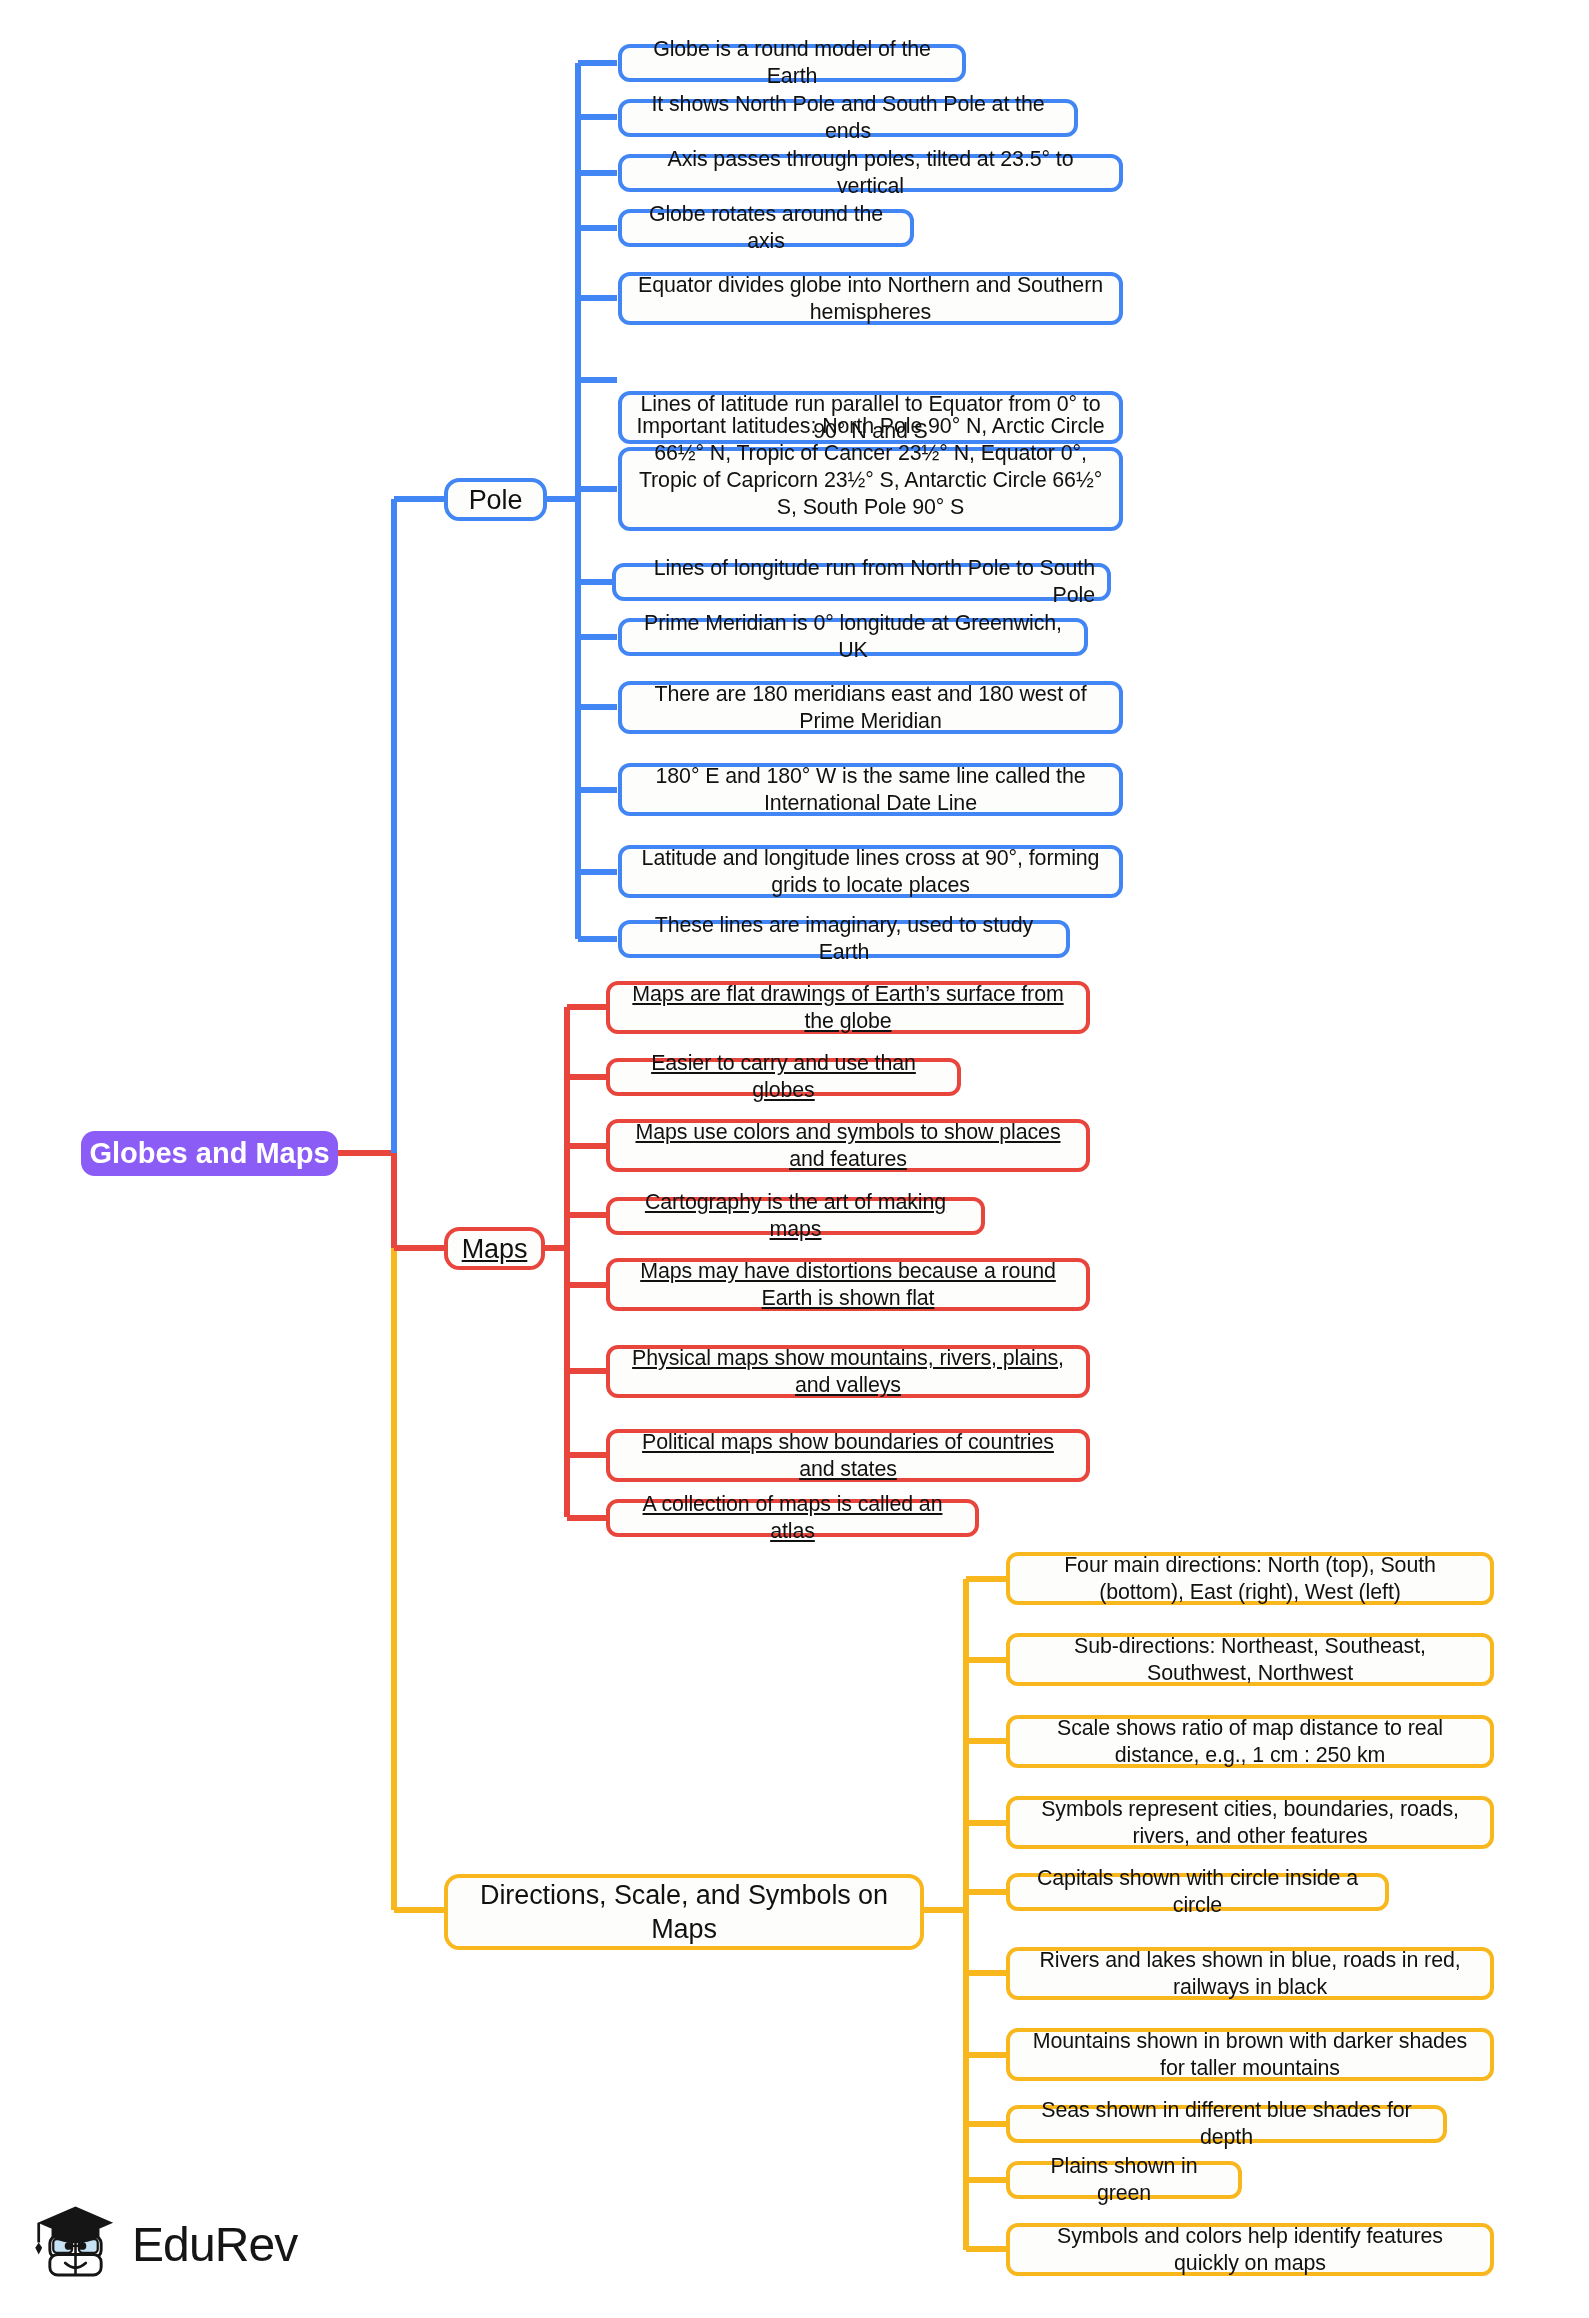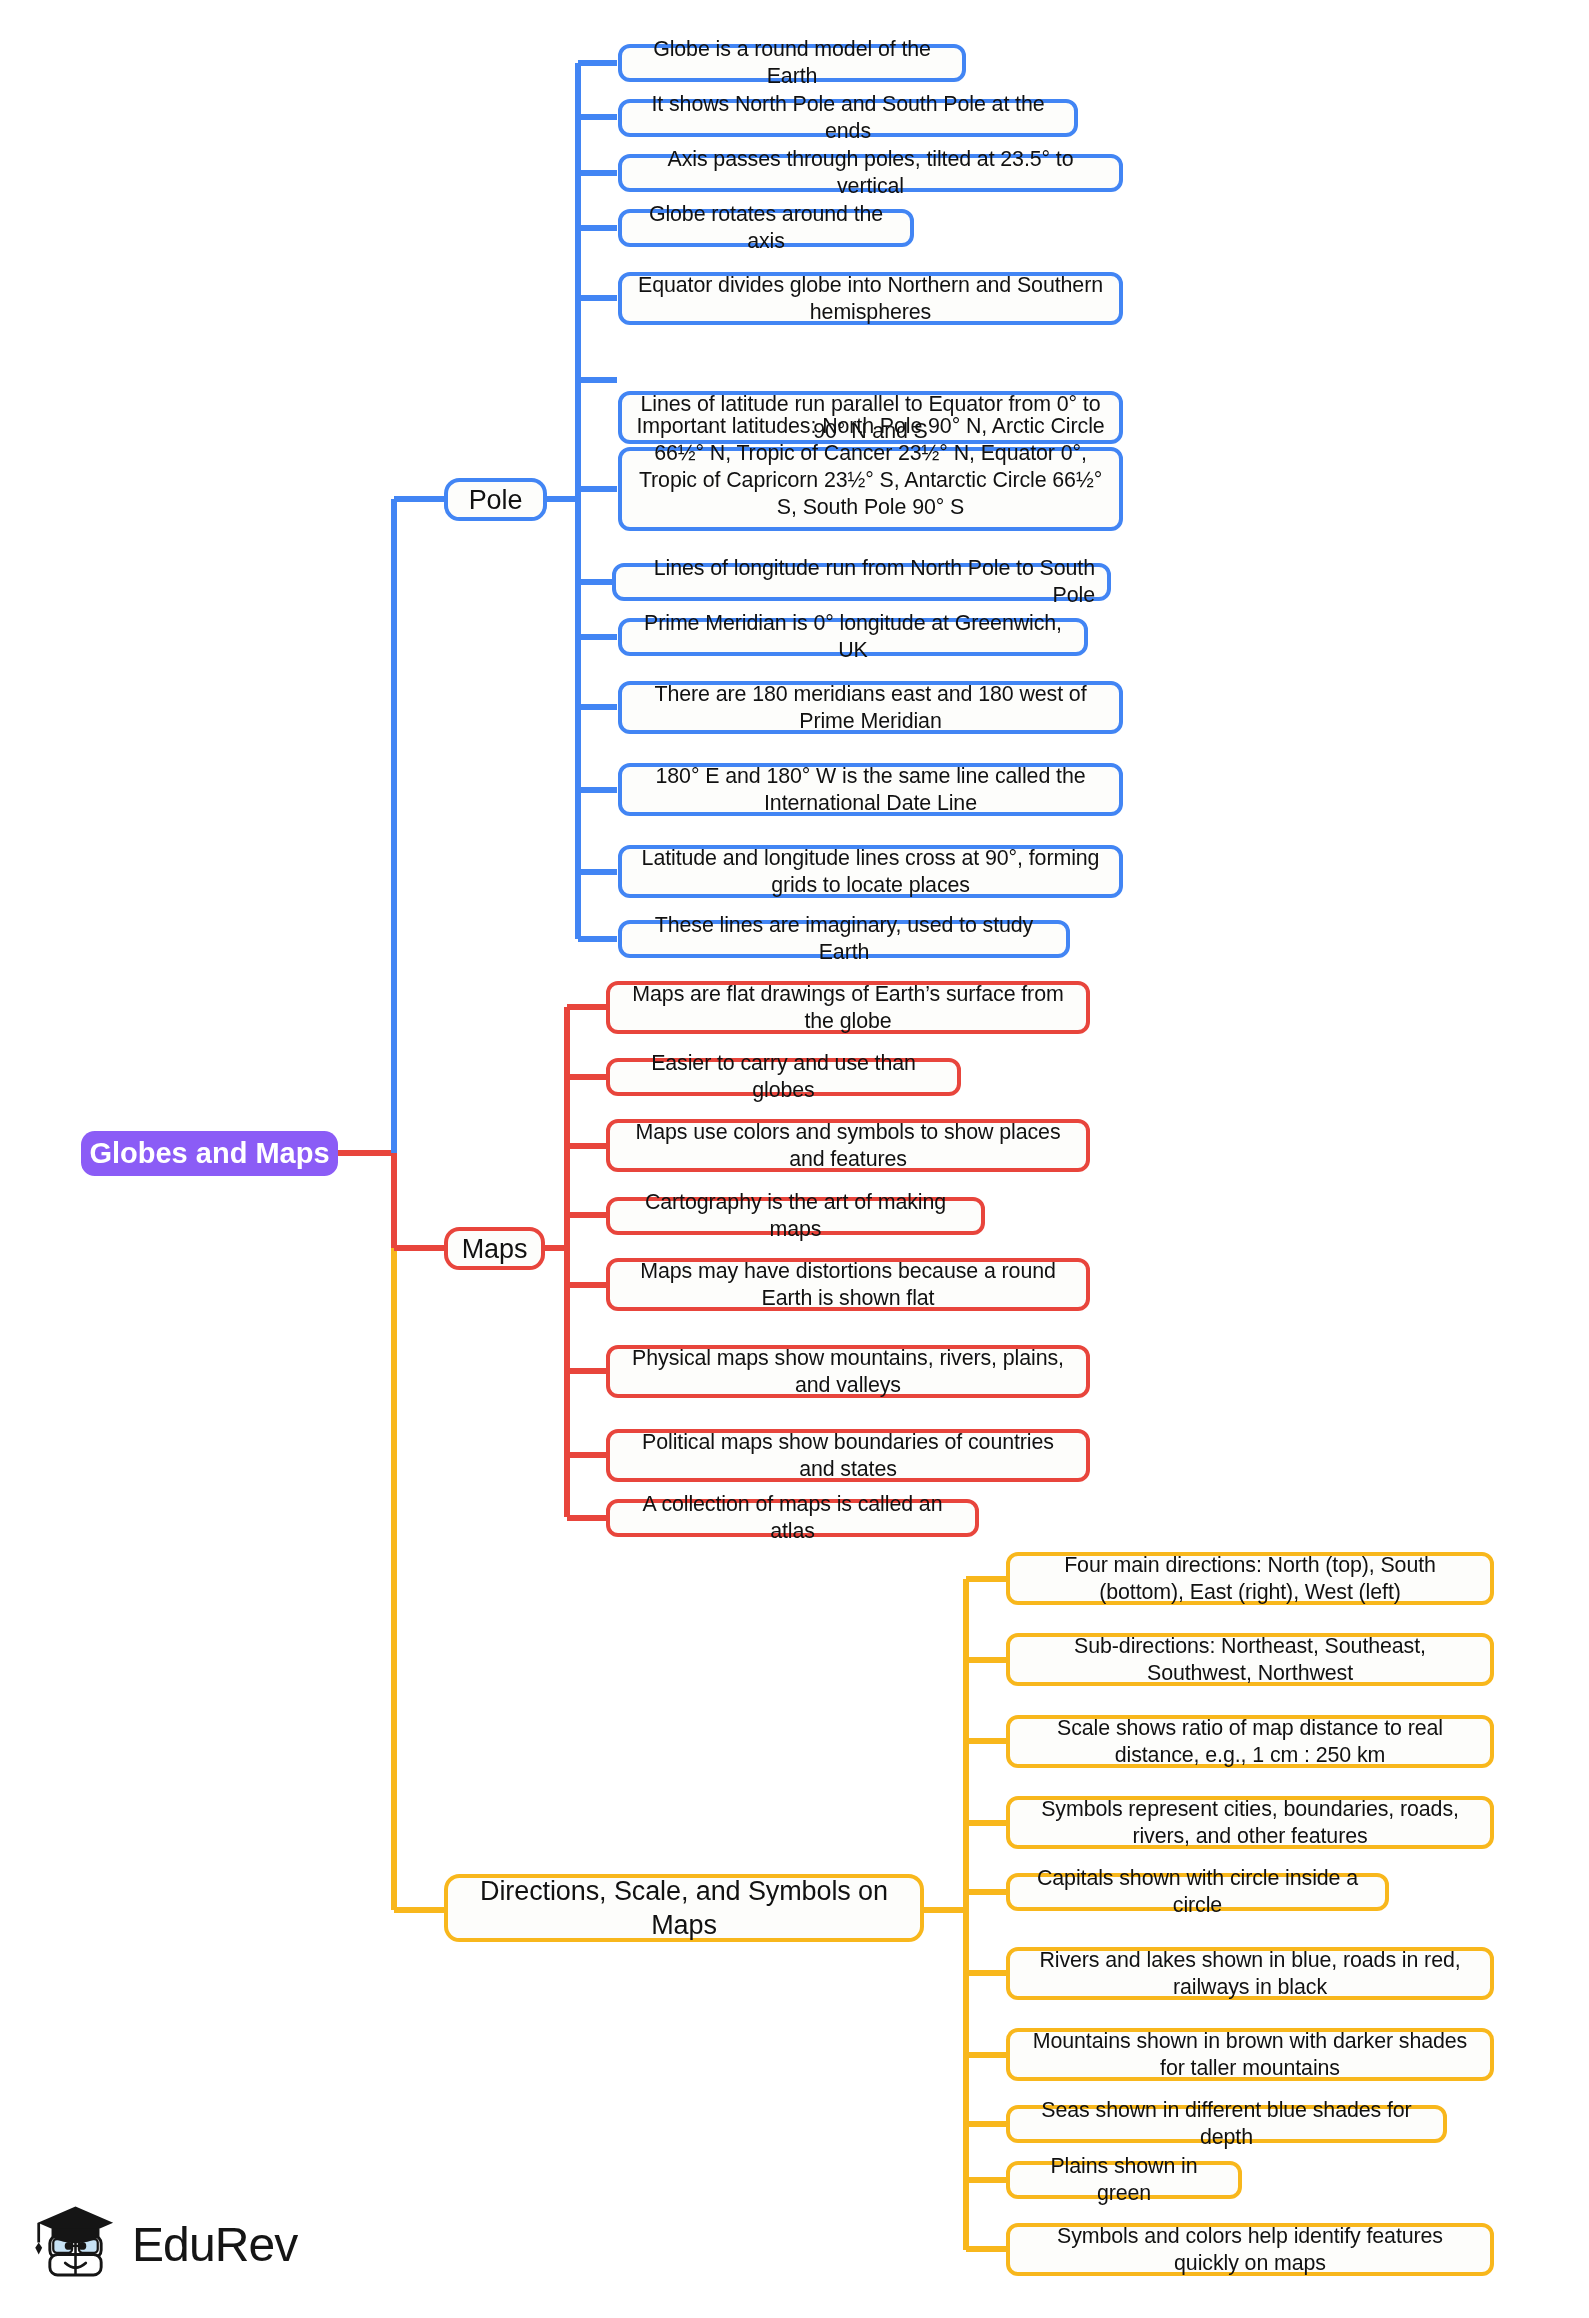--- a/index.html
+++ b/index.html
@@ -27,21 +27,21 @@
     align-items: center;
     justify-content: center;
     text-align: center;
     color: #111111;
     font-size: 21.4px;
     line-height: 1.26;
     padding: 6px 12px;
     letter-spacing: -0.1px;
   }
   .node.blue   { border-color: #4285f4; }
-  .node.red    { border-color: #e8453c; }
+  .node.red    { border-color: #e8453c; text-decoration: underline; }
   .node.orange { border-color: #f8b71c; }
 
   
   .branch-label {
     font-size: 27px;
     border-radius: 15.4px;
   }
 
   
   #root-node {
@@ -137,21 +137,21 @@
   </div>
 
   <div class="node blue branch-label" id="branch-globe" style="left: 444px; top: 478px; width: 103px; height: 43px;">
     <span>Pole</span>
   </div>
 
   <div class="node red branch-label" id="branch-maps" style="left: 444px; top: 1227px; width: 101px; height: 43px;">
     <span>Maps</span>
   </div>
 
-  <div class="node orange branch-label" id="branch-directions" style="left: 444px; top: 1874px; width: 480px; height: 68px;">
+  <div class="node orange branch-label" id="branch-directions" style="left: 444px; top: 1874px; width: 480px; height: 76px;">
     <span>Directions, Scale, and Symbols on Maps</span>
   </div>
 
   <div id="leaf-layer">
       <div class="node blue" style="left: 618px; top: 44px; width: 348px; height: 38px;">
         <span>Globe is a round model of the Earth</span>
       </div>
       <div class="node blue" style="left: 618px; top: 99px; width: 460px; height: 38px;">
         <span>It shows North Pole and South Pole at the ends</span>
       </div>

